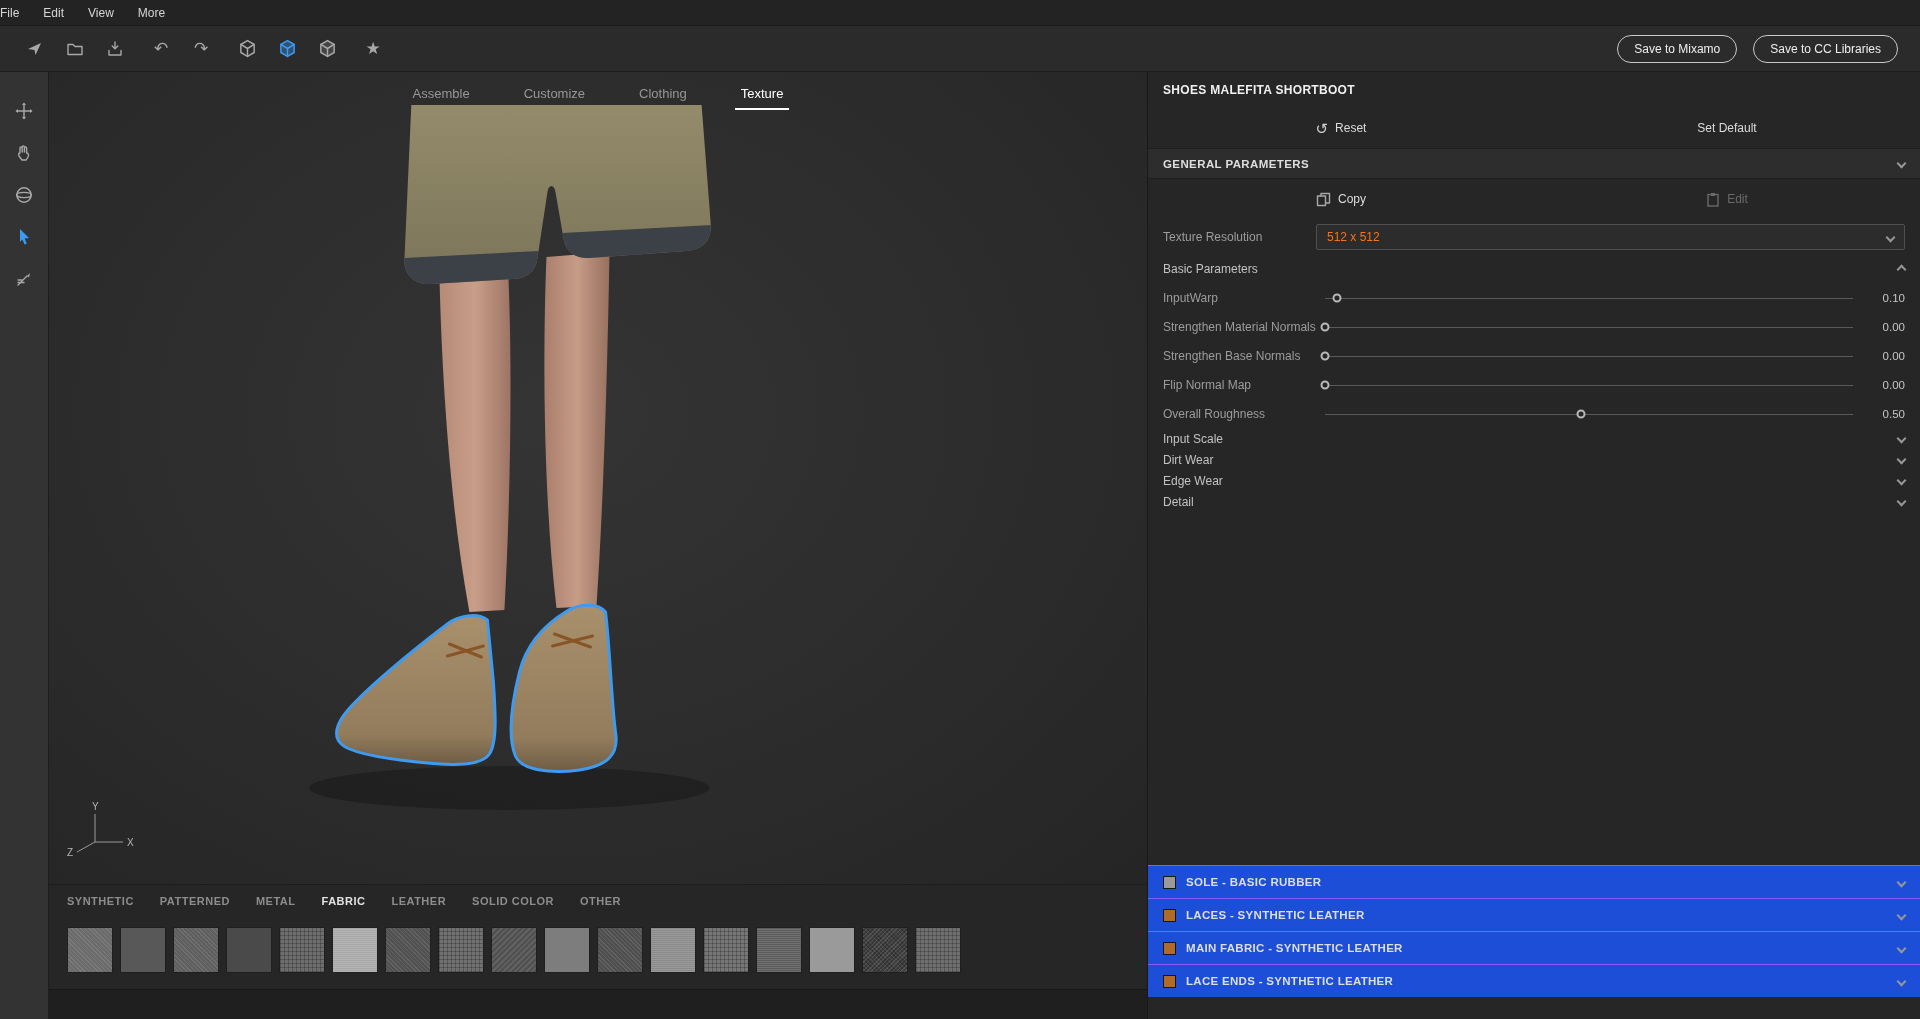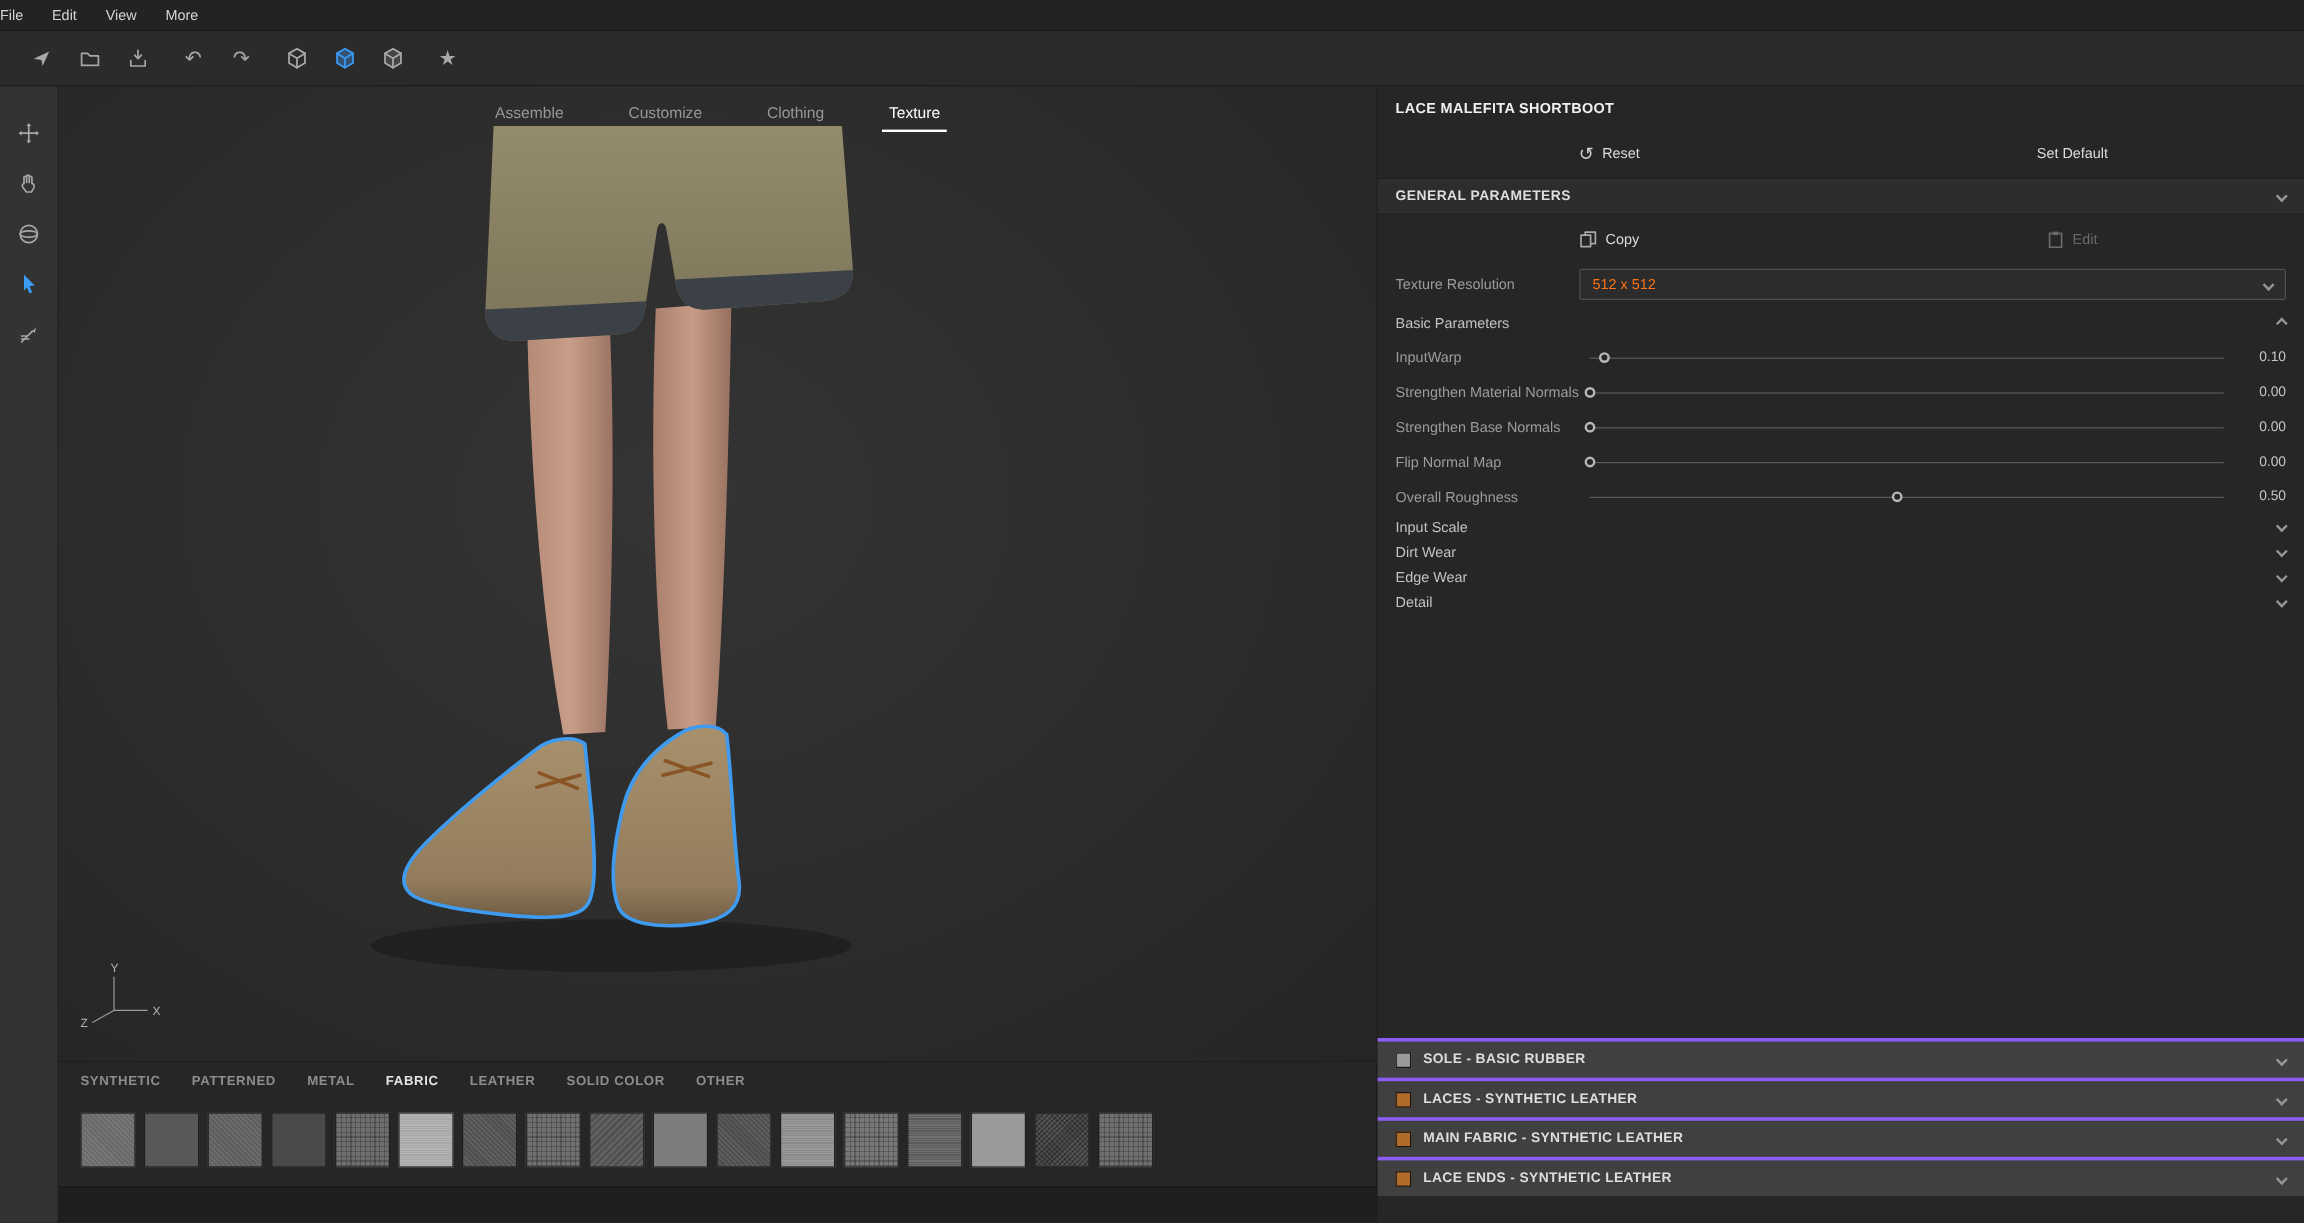--- a/index.html
+++ b/index.html
@@ -71,21 +71,21 @@
   .basic-label { color:#c2c2c2; }
   .slider-row { height:29px; }
   .slider-label { flex:0 0 158px; color:#9c9c9c; white-space:nowrap; overflow:visible; }
   .slider-track-wrap { flex:1; position:relative; height:100%; margin:0 14px 0 4px; }
   .slider-track { position:absolute; left:0; right:0; top:50%; height:1px; background:#5a5a5a; }
   .slider-knob { position:absolute; top:50%; width:9px; height:9px; border:2px solid #b8b8b8; border-radius:50%; background:#262626; transform:translate(-50%,-50%); }
   .slider-value { flex:0 0 38px; text-align:right; color:#c6c6c6; font-size:11.5px; }
   .collapse-row { height:21px; justify-content:space-between; }
   .collapse-label { color:#c2c2c2; }
   .p-fill { flex:1; }
-  .mat-section { height:33px; background:#404040; border-top:3px solid #8b5cf6; display:flex; align-items:center; padding:0 15px; }
+  .mat-section { height:33px; background:#1d4ed8; border-top:1px solid #8b5cf6; display:flex; align-items:center; padding:0 15px; }
   .mat-section:last-of-type { border-bottom:1px solid #1c1c1c; }
   .mat-swatch { width:13px; height:13px; border:1px solid #171717; flex:0 0 auto; }
   .mat-sec-label { margin-left:10px; font-weight:bold; font-size:11.5px; letter-spacing:0.3px; color:#dedede; }
   .mat-section .chev { margin-left:auto; }
   .panel-tail { height:22px; background:#262626; }
 
   .icon-svg { stroke:#a8a8a8; fill:none; stroke-width:1.4; stroke-linecap:round; stroke-linejoin:round; }
   .icon-svg.blue { stroke:#3b9bf5; }
 </style>
 </head>
@@ -139,20 +139,24 @@
       <svg class="icon-svg" width="19" height="19" viewBox="0 0 18 18">
           <path d="M9 1.5 L15.3 5.2 V12.8 L9 16.5 L2.7 12.8 V5.2 Z" fill="rgba(255,255,255,0.12)"></path>
           <path d="M2.7 5.2 L9 9 L15.3 5.2 M9 9 V16.5"></path>
         </svg>
     </span>
   </div>
   <div class="tb-group">
     <span class="tb-icon">★</span>
   </div>
   <div class="tb-spacer"></div>
+  <div class="tb-buttons">
+    <button class="pill-btn">Save to Mixamo</button>
+    <button class="pill-btn">Save to CC Libraries</button>
+  </div>
 </div>
 
 <div class="main">
 
   <div class="rail">
     <span class="rail-icon">
       <svg class="icon-svg" width="20" height="20" viewBox="0 0 20 20">
           <path d="M10 3 V17 M3 10 H17"></path>
           <path d="M10 1.5 L12 4 H8 Z M10 18.5 L8 16 H12 Z M1.5 10 L4 8 V12 Z M18.5 10 L16 12 V8 Z" fill="#a8a8a8" stroke="none"></path>
         </svg>
@@ -274,21 +278,21 @@
           <div class="swatch p-plain" style="background-color: rgb(154, 154, 154);"></div>
           <div class="swatch p-herring" style="background-color: rgb(63, 63, 63);"></div>
           <div class="swatch p-grid" style="background-color: rgb(111, 111, 111);"></div>
         </div>
       <div class="mat-strip"></div>
     </div>
   </div>
 
   <div class="panel">
 
-    <div class="p-title">LACE MALEFITA SHORTBOOT</div>
+    <div class="p-title">SHOES MALEFITA SHORTBOOT</div>
 
     <div class="p-two-col">
       <div class="col">
         <span class="reset-glyph">↺</span>
         <span class="action-label">Reset</span>
       </div>
       <div class="col">
         <span class="action-label">Set Default</span>
       </div>
     </div>

